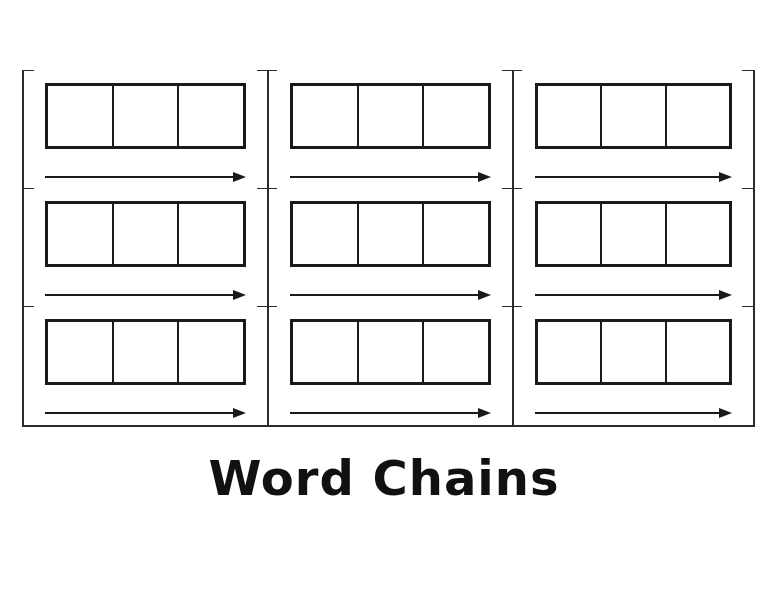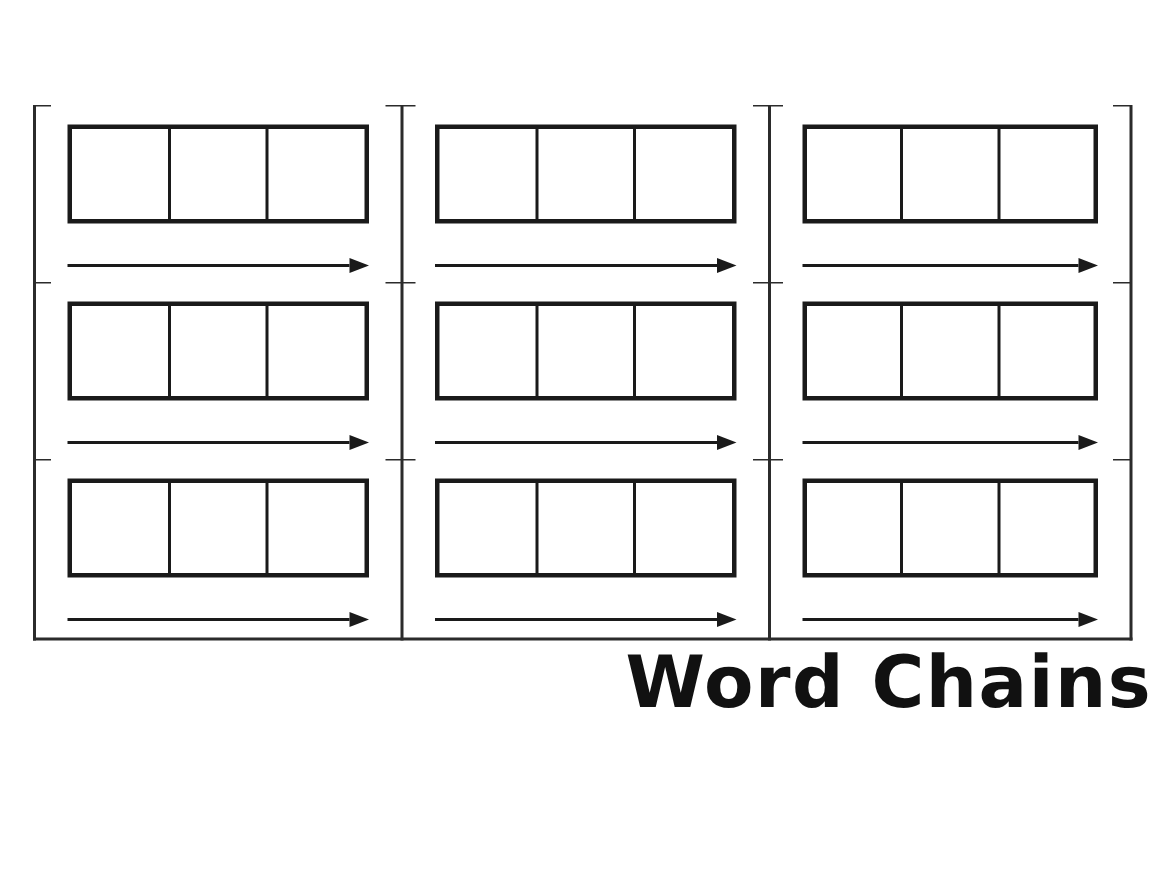--- a/index.html
+++ b/index.html
@@ -60,24 +60,24 @@
   .chain-arrow .head {
     width: 0; height: 0;
     border-left: 13px solid var(--ink);
     border-top: 5px solid transparent;
     border-bottom: 5px solid transparent;
   }
 
   
   .title {
     position: absolute;
-    top: 427px;
+    top: 450px;
     left: 0;
     width: 768px;
-    text-align: right;
+    text-align: center;
     font-size: 48px;
     font-weight: bold;
     letter-spacing: 1px;
     color: #111;
     font-family: "DejaVu Sans", "Liberation Sans", sans-serif;
   }
 </style>
 </head>
 <body>
 

